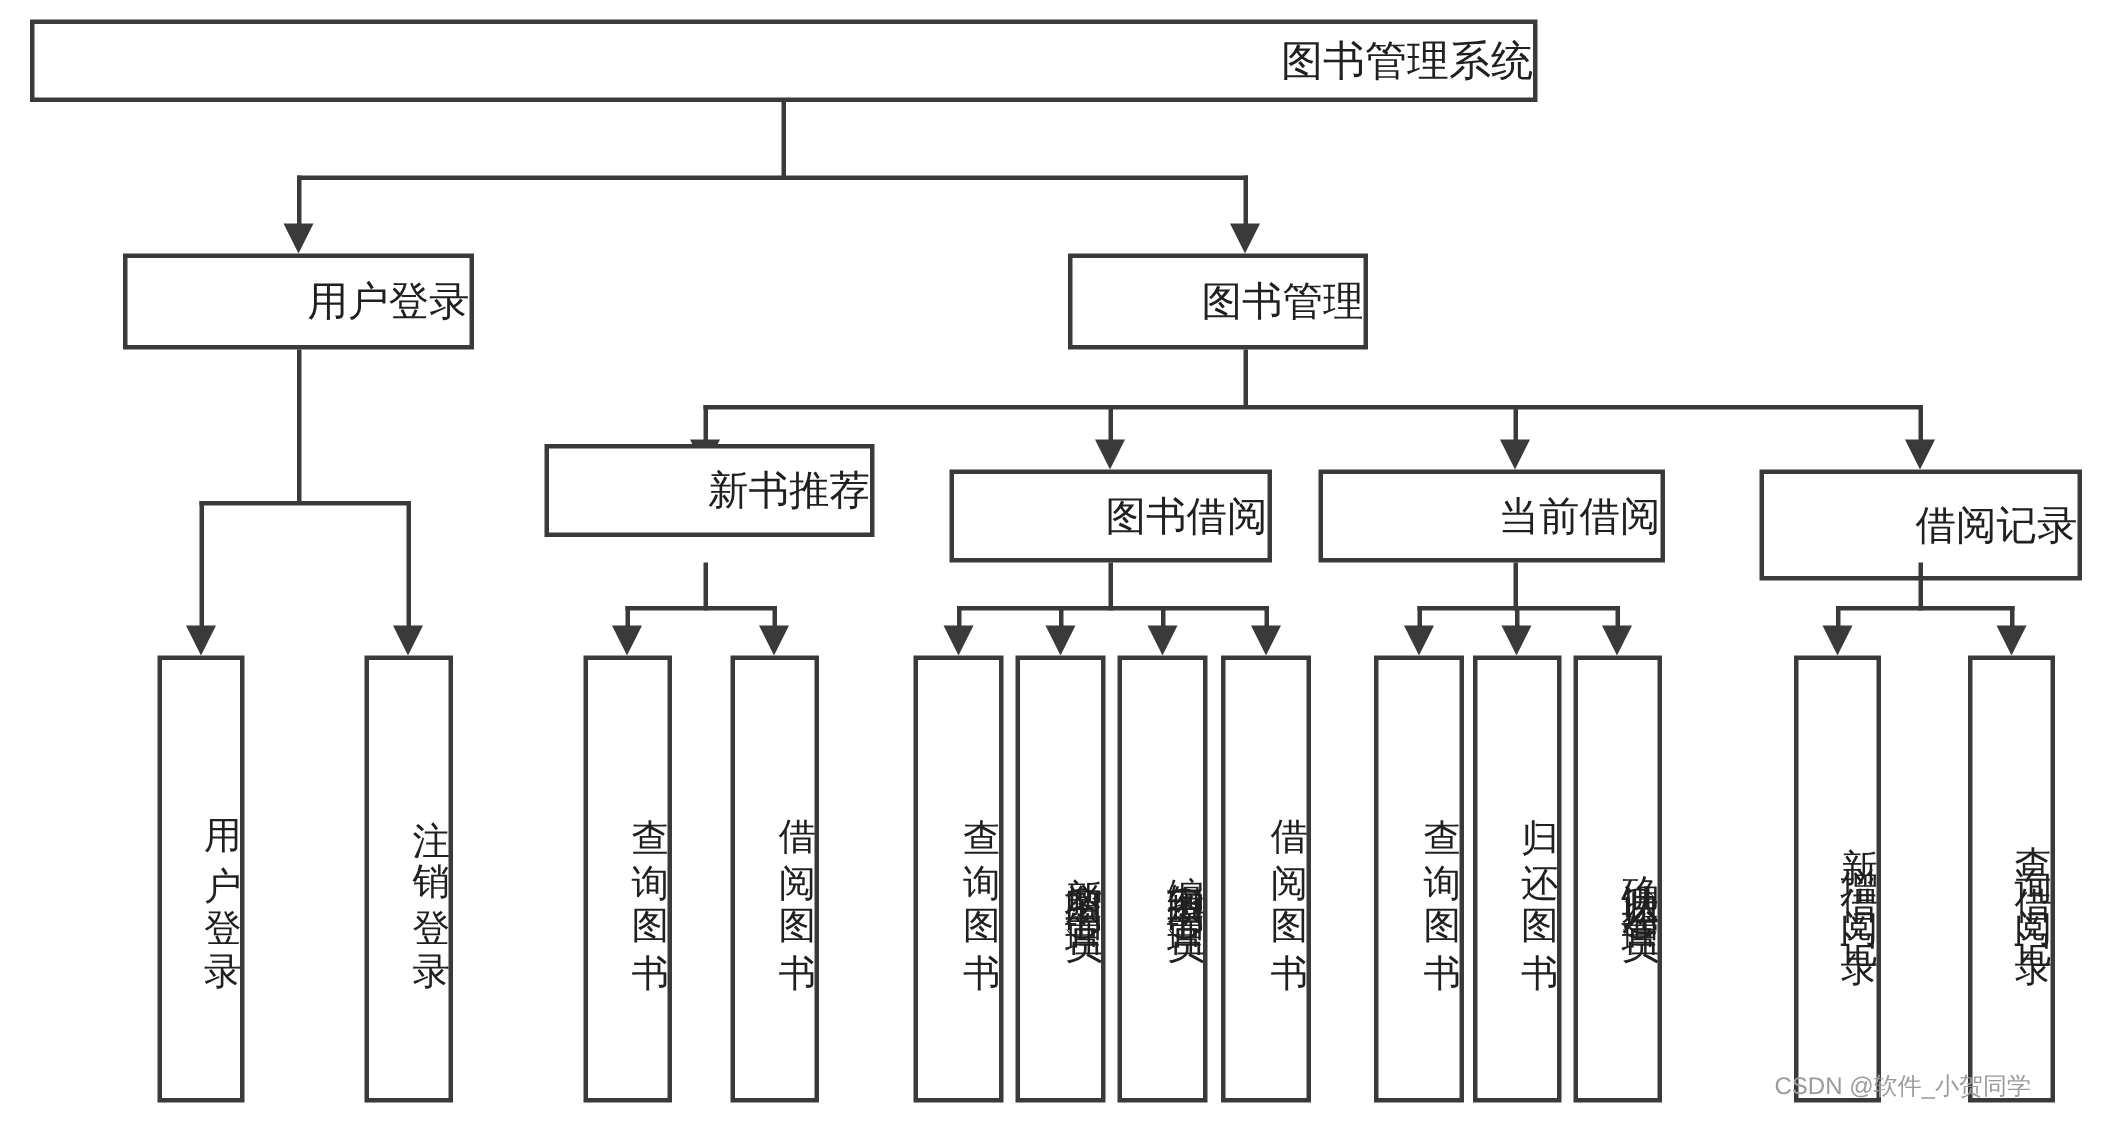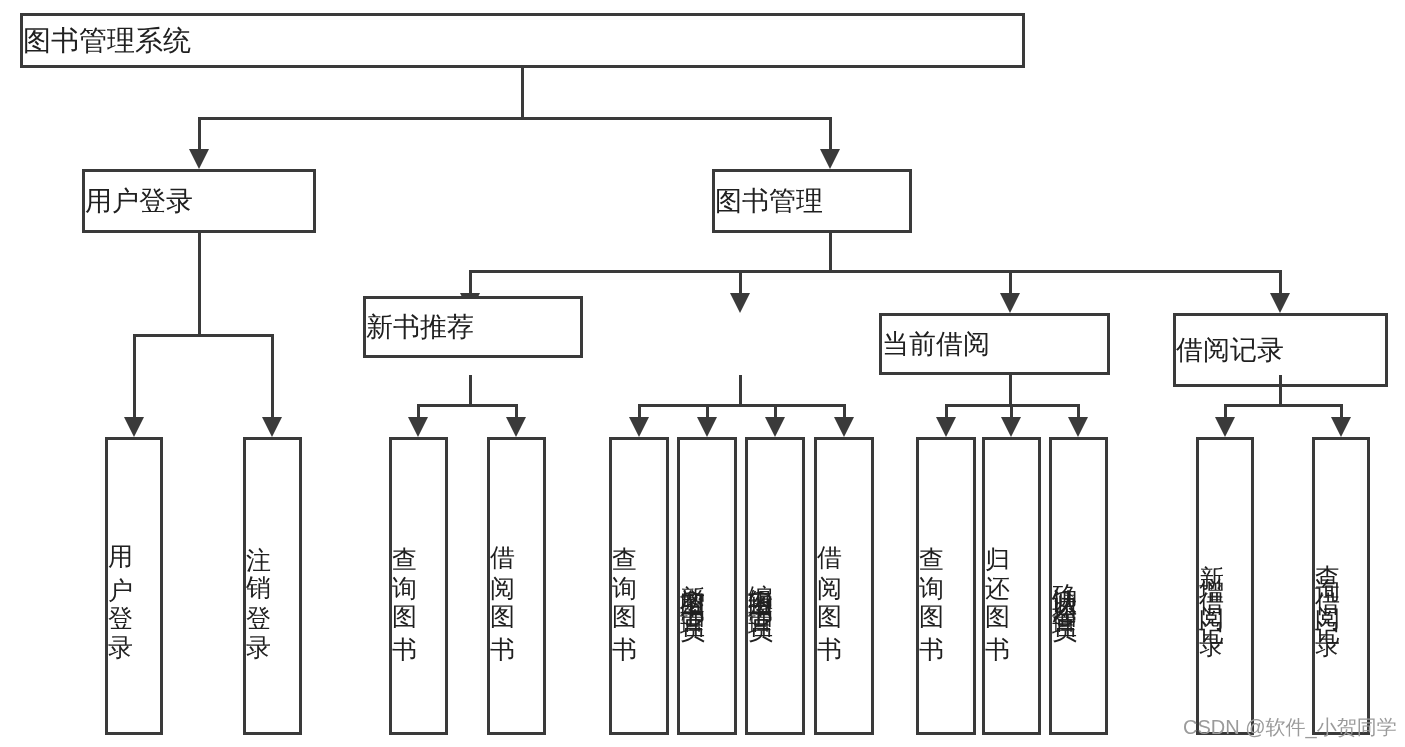--- a/index.html
+++ b/index.html
@@ -15,21 +15,21 @@
     font-family:"Liberation Sans",sans-serif;
     overflow:hidden;
   }
   .box{
     position:absolute;
     box-sizing:border-box;
     border:3px solid var(--line);
     background:#ffffff;
     display:flex;
     align-items:center;
-    justify-content:flex-start;
+    justify-content:flex-end;
     color:var(--text);
   }
   .lbl-root{font-size:28px;}
   .lbl-h{font-size:27px;}
   .v{font-size:25px;}
   .v span{
     writing-mode:vertical-rl;
     text-orientation:mixed;
     line-height:1;
   }
@@ -39,21 +39,21 @@
   .line{position:absolute;background:var(--line);}
   .arrow{
     position:absolute;width:0;height:0;
     border-left:10px solid transparent;
     border-right:10px solid transparent;
     border-top:20px solid var(--line);
   }
   .watermark{
     position:absolute;
     left:1183px;top:714px;
-    font-size:20px;
+    font-size:16px;
     color:var(--wm);
     white-space:nowrap;
     z-index:5;
   }
 </style>
 </head>
 <body>
 
 <div class="stage">
 
@@ -88,20 +88,23 @@
   <div class="line" style="left:739px;top:270px;width:3px;height:25px"></div>
   <div class="line" style="left:1009px;top:270px;width:3px;height:25px"></div>
   <div class="line" style="left:1279px;top:270px;width:3px;height:25px"></div>
   <div class="arrow" style="left:460px;top:293px"></div>
   <div class="arrow" style="left:730px;top:293px"></div>
   <div class="arrow" style="left:1000px;top:293px"></div>
   <div class="arrow" style="left:1270px;top:293px"></div>
 
   <div class="box lbl-h" style="left:363px;top:296px;width:220px;height:62px">
     <span>新书推荐</span>
+  </div>
+  <div class="box lbl-h" style="left:633px;top:313px;width:215px;height:62px">
+    <span>图书借阅</span>
   </div>
   <div class="box lbl-h" style="left:879px;top:313px;width:231px;height:62px">
     <span>当前借阅</span>
   </div>
   <div class="box lbl-h" style="left:1173px;top:313px;width:215px;height:74px">
     <span>借阅记录</span>
   </div>
 
   <div class="line" style="left:469px;top:375px;width:3px;height:32px"></div>
   <div class="line" style="left:417px;top:404px;width:101px;height:3px"></div>

